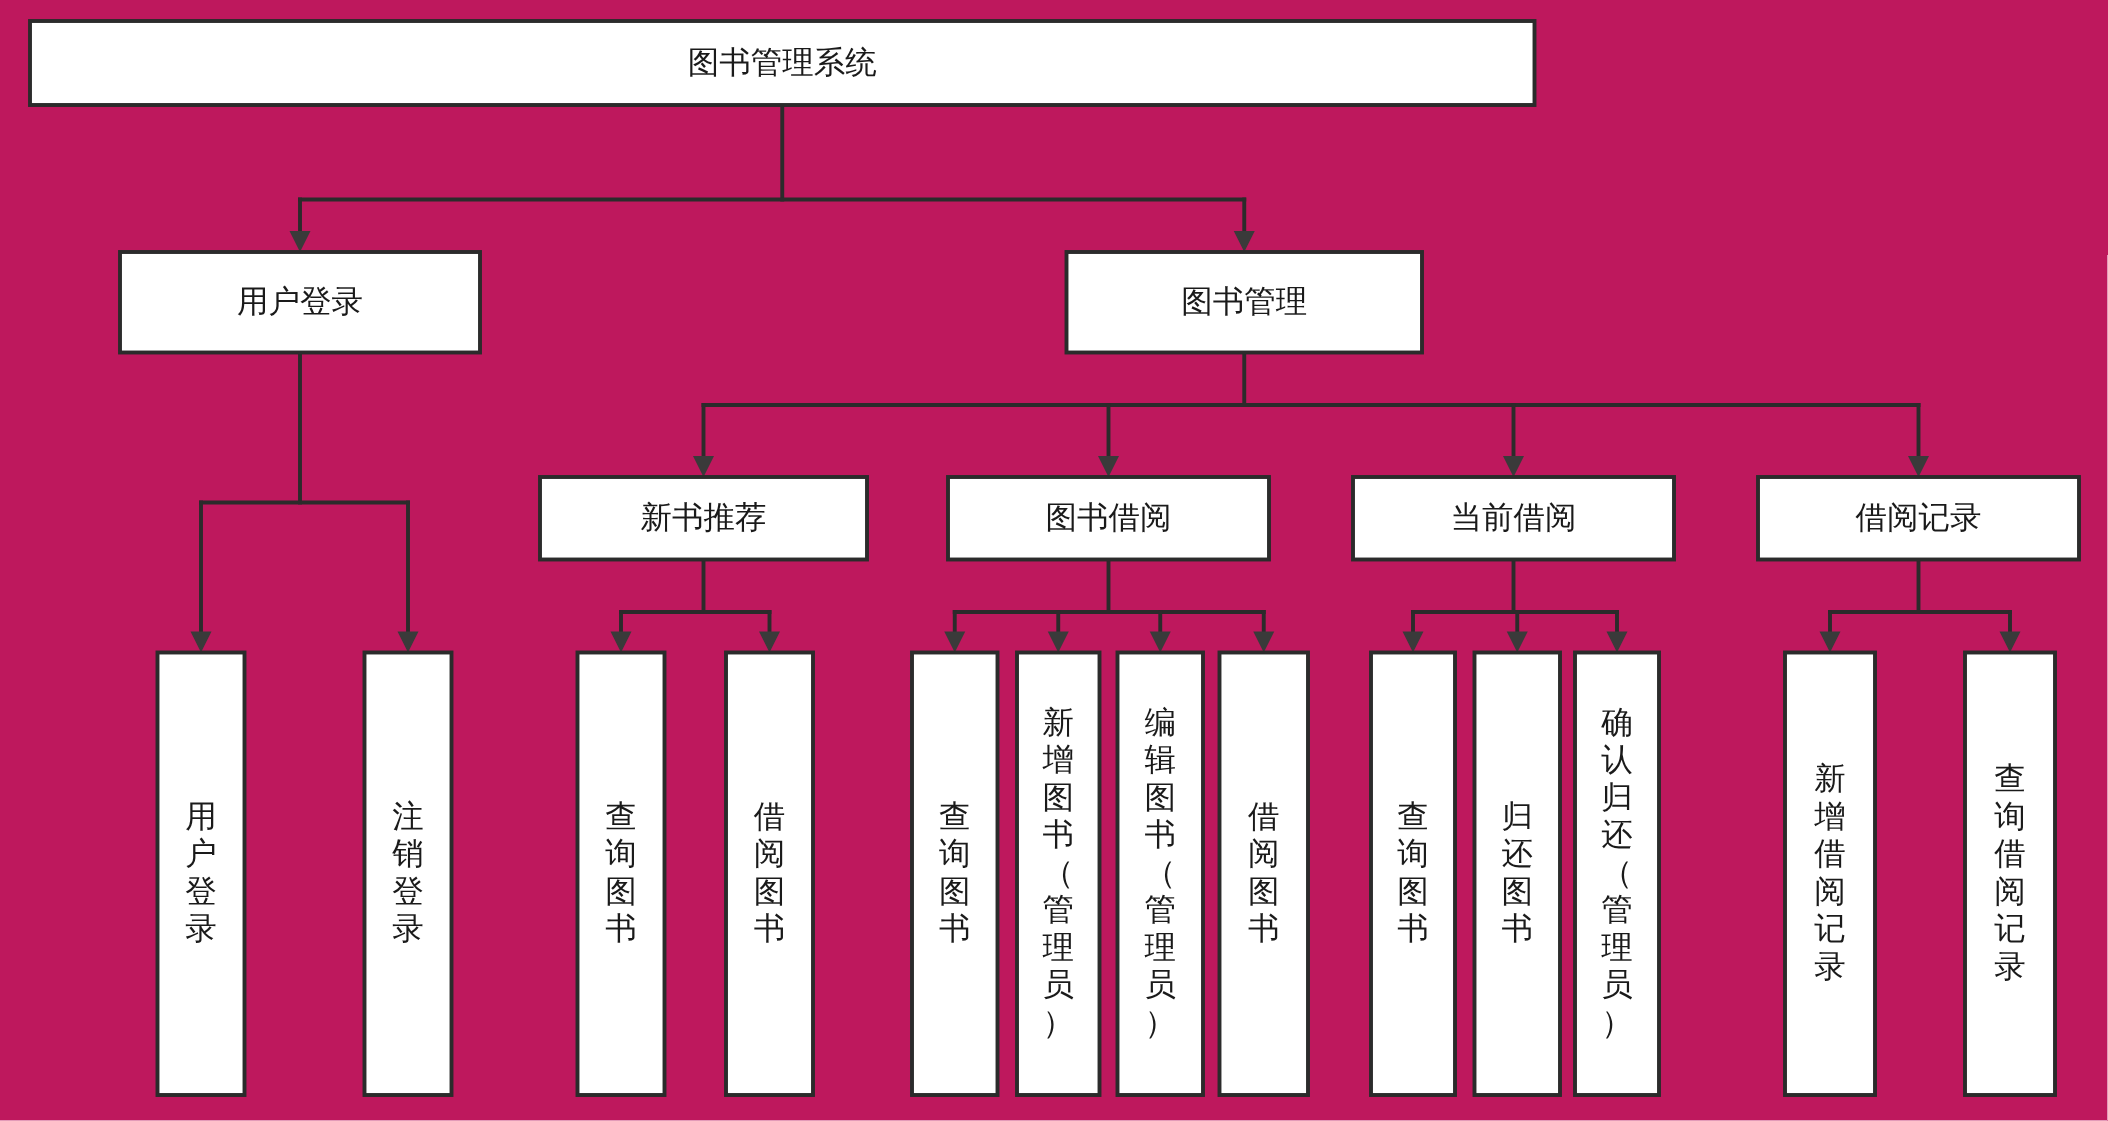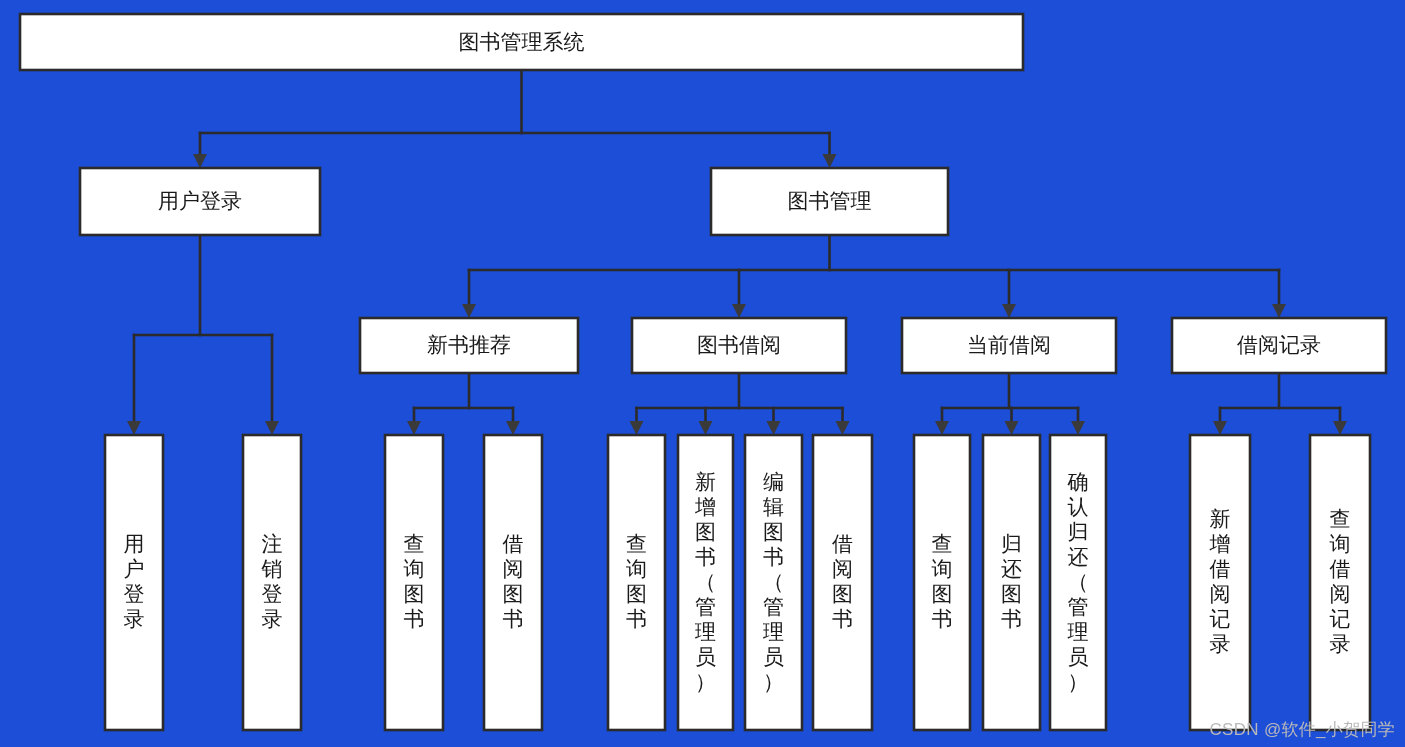--- a/index.html
+++ b/index.html
@@ -10,21 +10,21 @@
   body {
     width: 1405px;
     height: 747px;
     font-family: "Liberation Sans", "DejaVu Sans", sans-serif;
     overflow: hidden;
   }
   #diagram-root {
     position: relative;
     width: 1405px;
     height: 747px;
-    background: #1d4ed8;
+    background: #be185d;
   }
   svg.diagram {
     display: block;
     width: 1405px;
     height: 747px;
   }
   .node-rect {
     fill: #ffffff;
     stroke: #2b2b2b;
     stroke-width: 2.6;
@@ -205,14 +205,13 @@
           <rect x="1190" y="435" width="60" height="295" class="node-rect"></rect>
           <text x="1220" y="526" class="node-label-vertical"><tspan x="1220" dy="0">新</tspan><tspan x="1220" dy="25">增</tspan><tspan x="1220" dy="25">借</tspan><tspan x="1220" dy="25">阅</tspan><tspan x="1220" dy="25">记</tspan><tspan x="1220" dy="25">录</tspan></text>
         </g>
         <g>
           <rect x="1310" y="435" width="60" height="295" class="node-rect"></rect>
           <text x="1340" y="526" class="node-label-vertical"><tspan x="1340" dy="0">查</tspan><tspan x="1340" dy="25">询</tspan><tspan x="1340" dy="25">借</tspan><tspan x="1340" dy="25">阅</tspan><tspan x="1340" dy="25">记</tspan><tspan x="1340" dy="25">录</tspan></text>
         </g>
       </g>
   </svg>
 
-  <div class="watermark-text">CSDN @软件_小贺同学</div>
 </div>
 
 </body></html>

